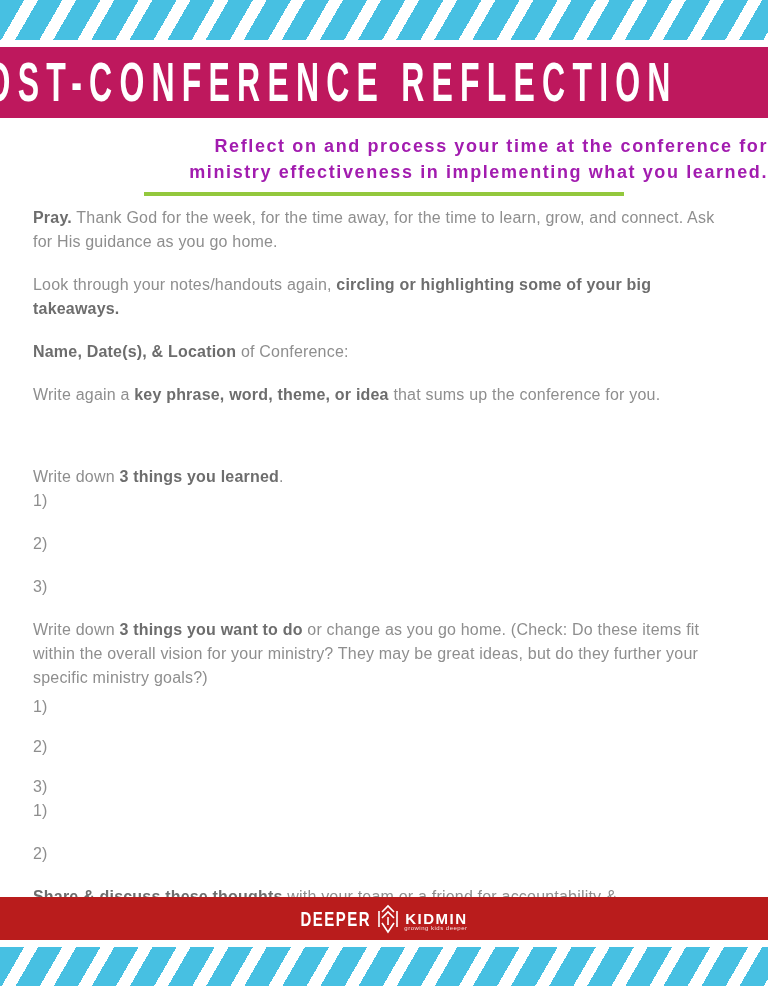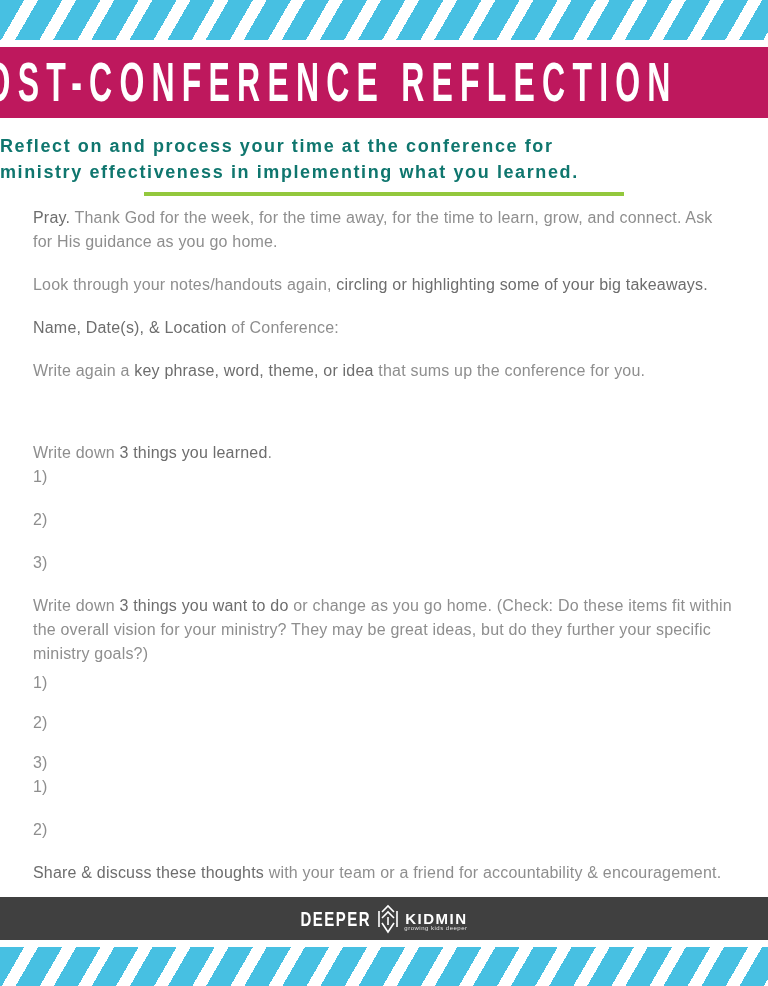--- a/index.html
+++ b/index.html
@@ -43,22 +43,22 @@
     font-weight: 700;
     letter-spacing: 9px;
     white-space: nowrap;
     transform: scale(0.80, 1.38);
     transform-origin: center center;
   }
 
   
   .subtitle {
     margin-top: 15px;
-    text-align: left;
-    color: #0f766e;
+    text-align: right;
+    color: #a21caf;
     font-weight: 700;
     font-size: 18px;
     line-height: 26px;
     letter-spacing: 1.6px;
   }
   .subtitle-rule {
     width: 480px;
     height: 4px;
     background: #93c83d;
     margin: 7px auto 0 auto;
@@ -67,39 +67,39 @@
   
   .content {
     padding: 10px 33px 0 33px;
     color: #8e8e8e;
     font-size: 16px;
     line-height: 24px;
     letter-spacing: 0.2px;
   }
   .content b, .content strong {
     color: #6d6d6d;
-    font-weight: 400;
+    font-weight: 700;
   }
   .para { margin-top: 19px; }
   .para.first { margin-top: 0; }
   .para.gap-large { margin-top: 58px; }
   .list-item { margin-top: 19px; }
   .list-item.tight { margin-top: 0; }
   .list-item.small-gap { margin-top: 5px; }
   .list-item.med-gap { margin-top: 16px; }
 
   
   .footer {
     position: absolute;
     left: 0; bottom: 0;
     width: 100%;
   }
   .footer-gray {
     height: 43px;
-    background: #404040;
+    background: #b91c1c;
     display: flex;
     align-items: center;
     justify-content: center;
     margin-bottom: 7px;
   }
   .logo {
     display: flex;
     align-items: center;
     position: relative;
     color: #ffffff;

